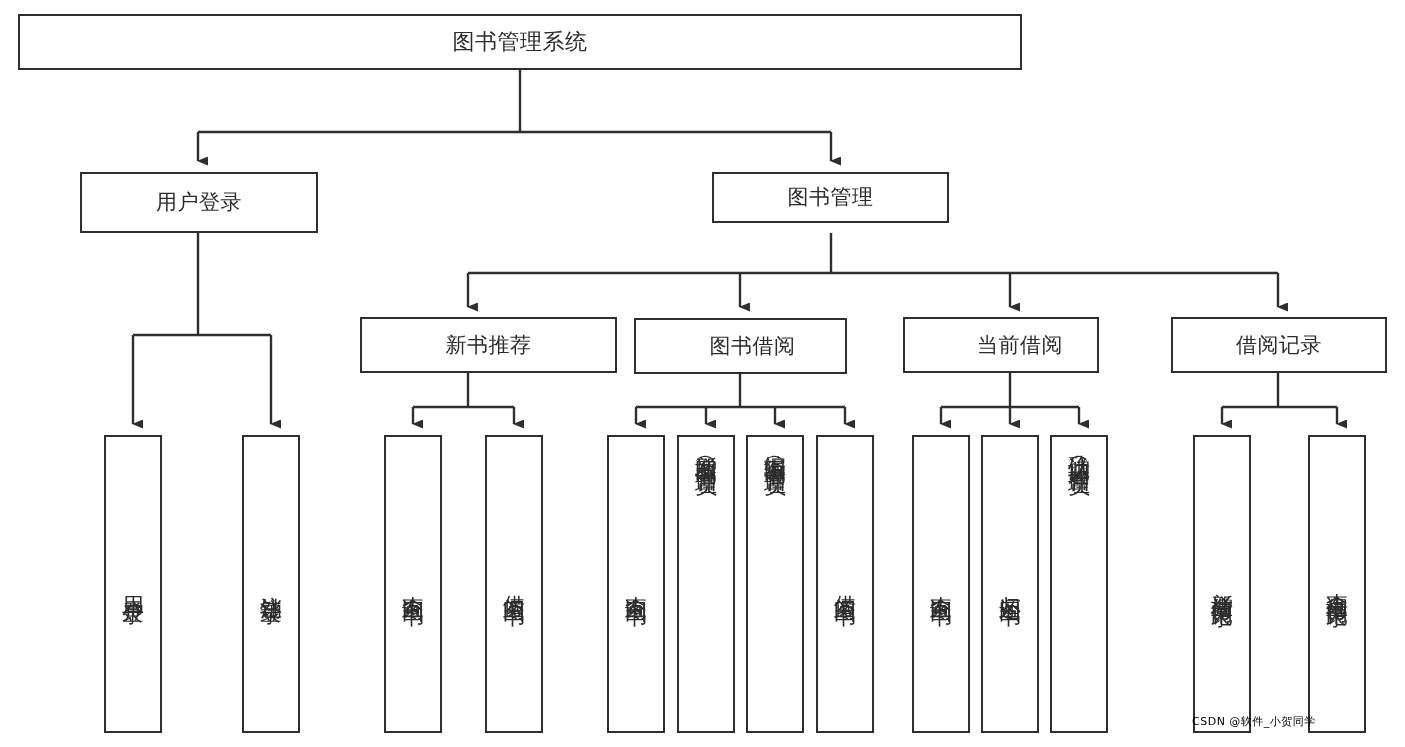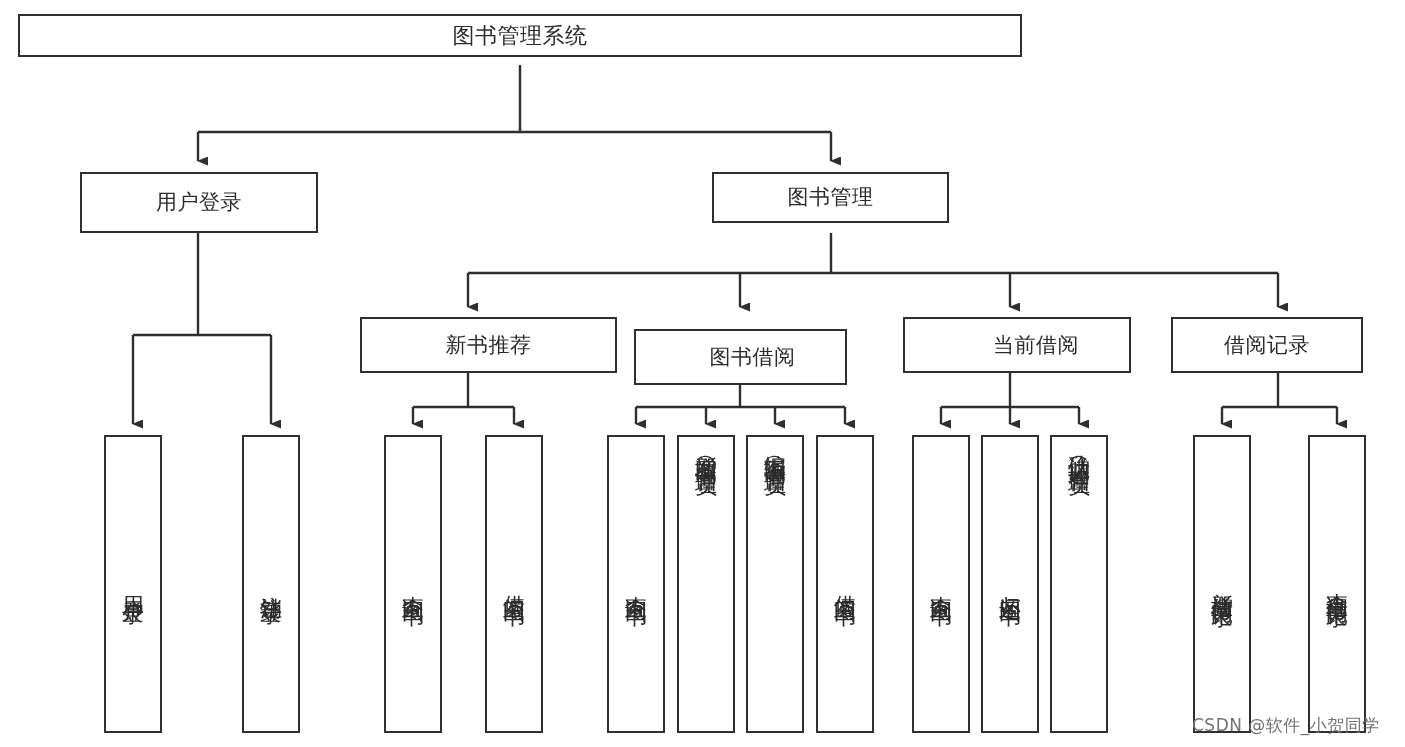--- a/index.html
+++ b/index.html
@@ -59,22 +59,22 @@
     font-size: 22px;
     letter-spacing: 3px;
     white-space: nowrap;
     line-height: 1;
   }
   .node.vertical.v-center {
     align-items: center;
   }
   .watermark {
     position: absolute;
-    color: #737373;
-    font-size: 17px;
+    color: #000000;
+    font-size: 11px;
     white-space: nowrap;
     letter-spacing: 0.5px;
     pointer-events: none;
   }
 </style>
 </head>
 <body>
 
 <div id="diagram-canvas">
 
@@ -133,45 +133,45 @@
     </g>
 
     <g stroke="#2f2f2f" stroke-width="2.4" fill="none">
       <line x1="1278" y1="373" x2="1278" y2="407"></line>
       <line x1="1222" y1="407" x2="1337" y2="407"></line>
       <line x1="1222" y1="407" x2="1222" y2="424" marker-end="url(#arrowhead)"></line>
       <line x1="1337" y1="407" x2="1337" y2="424" marker-end="url(#arrowhead)"></line>
     </g>
   </svg>
 
-  <div class="node horizontal level-1" style="left:18px; top:14px; width:1004px; height:43px;">
+  <div class="node horizontal level-1" style="left:18px; top:14px; width:1004px; height:56px;">
     <span class="node-label">图书管理系统</span>
   </div>
 
   <div class="node horizontal level-2" style="left:80px; top:172px; width:238px; height:61px;">
     <span class="node-label">用户登录</span>
   </div>
 
   <div class="node horizontal level-2" style="left:712px; top:172px; width:237px; height:51px;">
     <span class="node-label">图书管理</span>
   </div>
 
   <div class="node horizontal level-3" style="left:360px; top:317px; width:257px; height:56px;">
     <span class="node-label">新书推荐</span>
   </div>
 
-  <div class="node horizontal level-3" style="left:634px; top:329px; width:213px; height:56px;padding-left:24px;">
+  <div class="node horizontal level-3" style="left:634px; top:318px; width:213px; height:56px;padding-left:24px;">
     <span class="node-label">图书借阅</span>
   </div>
 
-  <div class="node horizontal level-3" style="left:903px; top:317px; width:228px; height:56px;padding-left:38px;">
+  <div class="node horizontal level-3" style="left:903px; top:317px; width:196px; height:56px;padding-left:38px;">
     <span class="node-label">当前借阅</span>
   </div>
 
-  <div class="node horizontal level-3" style="left:1171px; top:317px; width:192px; height:56px;">
+  <div class="node horizontal level-3" style="left:1171px; top:317px; width:216px; height:56px;">
     <span class="node-label">借阅记录</span>
   </div>
 
   <div class="node vertical v-center" style="left:104px; top:435px; width:58px; height:298px;">
     <span class="node-label">用户登录</span>
   </div>
 
   <div class="node vertical v-center" style="left:242px; top:435px; width:58px; height:298px;">
     <span class="node-label">注销登录</span>
   </div>

